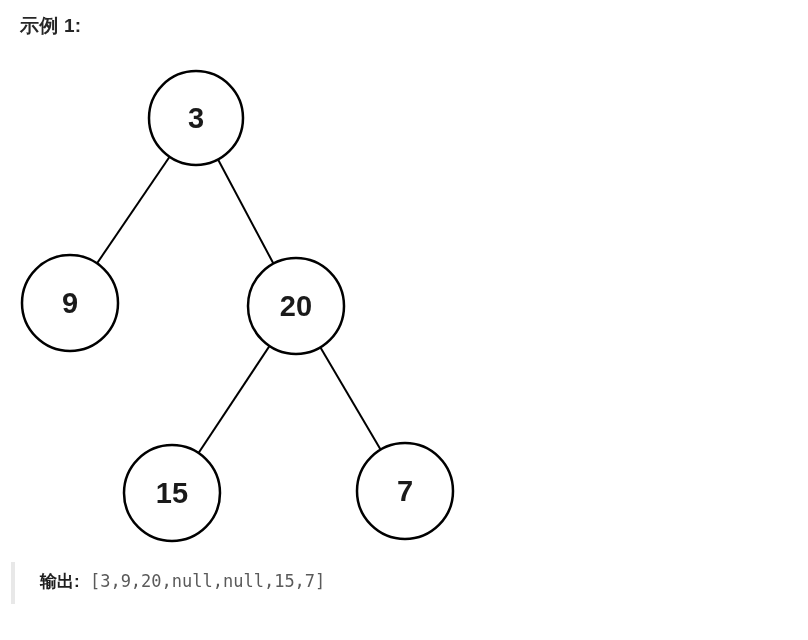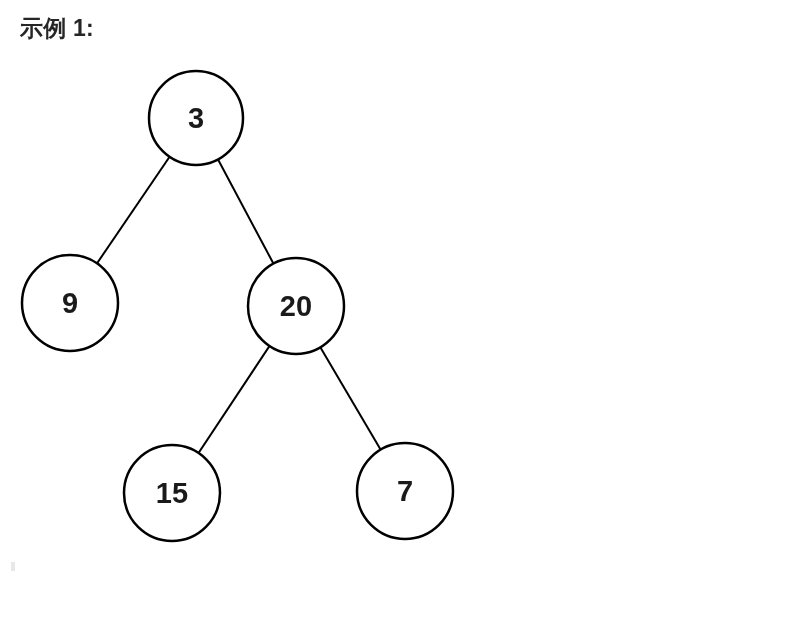--- a/index.html
+++ b/index.html
@@ -14,21 +14,21 @@
   .page {
     position: relative;
     width: 808px;
     height: 640px;
     background: #ffffff;
   }
   .example-label {
     position: absolute;
     left: 20px;
     top: 13px;
-    font-size: 23px;
+    font-size: 19px;
     font-weight: bold;
     color: #262626;
     letter-spacing: 0.2px;
   }
   .tree-svg {
     position: absolute;
     left: 0;
     top: 0;
   }
   .tree-svg .edge {
@@ -103,15 +103,16 @@
       <text class="node-value" x="172" y="493">15</text>
     </g>
 
     <g>
       <circle class="node-circle" cx="405" cy="491" r="48"></circle>
       <text class="node-value" x="405" y="491">7</text>
     </g>
   </svg>
 
   <div class="io-block">
+    <div class="io-line"><span class="io-label">输出:</span><span> </span><span>[3,9,20,null,null,15,7]</span></div>
   </div>
 
 </div>
 
 </body></html>

